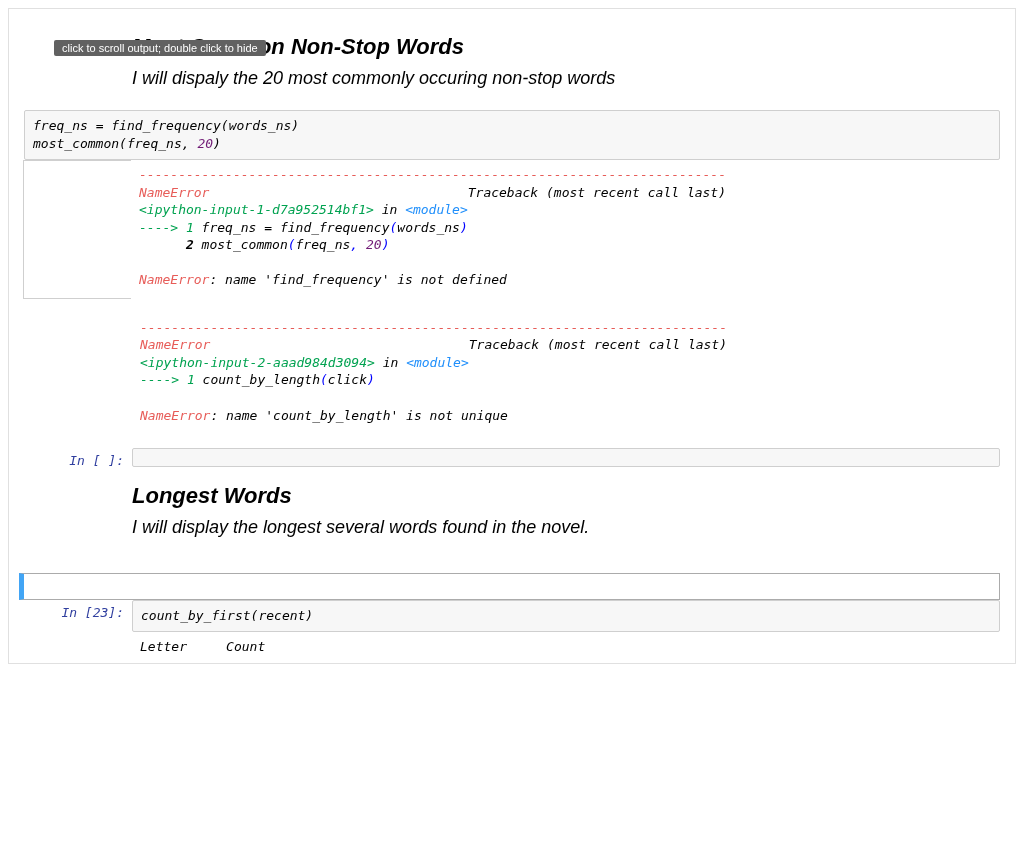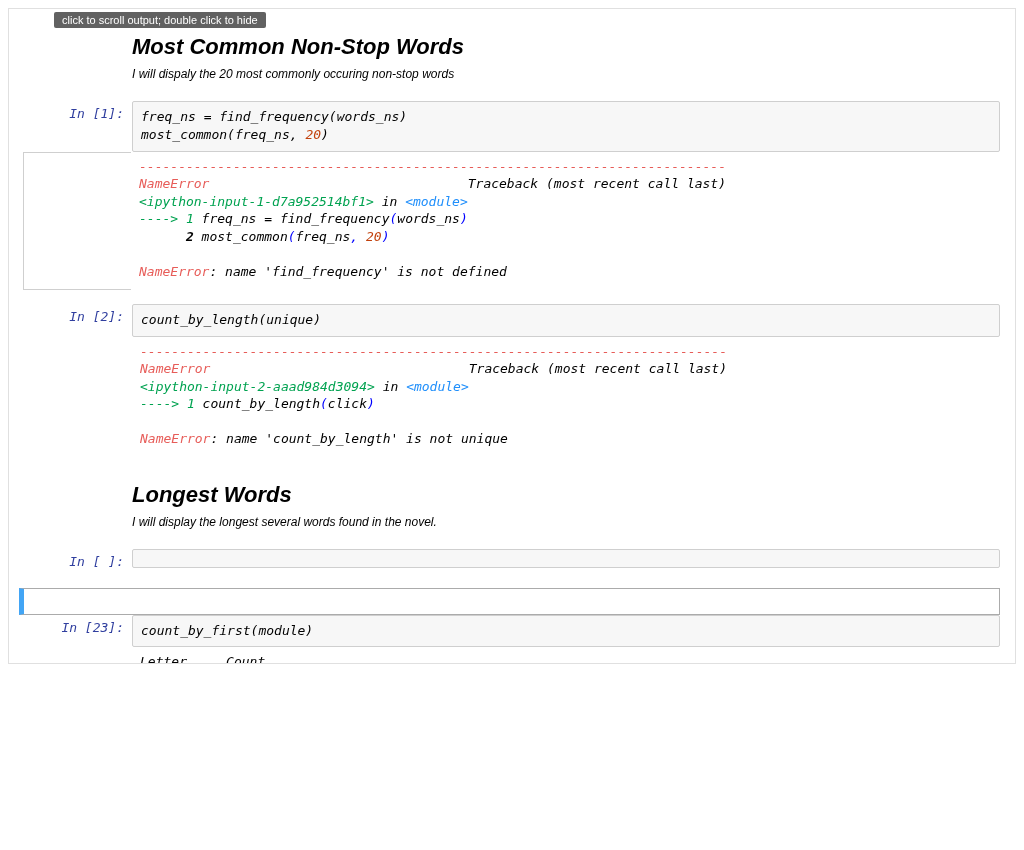--- a/index.html
+++ b/index.html
@@ -18,21 +18,21 @@
   .notebook {
     padding: 15px 15px 0 15px;
     border: 1px solid #e0e0e0;
     margin: 8px 8px 0 8px;
     height: 656px;
     overflow: hidden;
     font-style: italic;
   }
   .tooltip {
     position: absolute;
-    top: 12px;
+    top: 40px;
     left: 54px;
     background: #616161;
     color: #fff;
     padding: 2px 8px;
     font-size: 11px;
     border-radius: 2px;
     z-index: 100;
     font-family: -apple-system, BlinkMacSystemFont, Arial, sans-serif;
   }
   .cell {
@@ -72,21 +72,21 @@
     padding: 4px 0;
   }
   h2.rendered-md {
     margin: 6px 0 6px 0;
     font-size: 22px;
     font-weight: 700;
     line-height: 1.2;
   }
   p.rendered-md {
     margin: 6px 0 14px 0;
-    font-size: 12px;
+    font-size: 18px;
     line-height: 1.4;
   }
   .input-area {
     background: #f7f7f7;
     border: 1px solid #cfcfcf;
     border-radius: 2px;
     padding: 6px 8px;
     font-family: "Menlo", "Monaco", "Consolas", monospace;
     font-size: 13px;
     line-height: 1.4;
@@ -99,41 +99,40 @@
     font-family: "Menlo", "Monaco", "Consolas", monospace;
     font-size: 13px;
     line-height: 1.35;
     white-space: pre;
     overflow: hidden;
   }
   .c-red   { color: #E75C58; }
   .c-green { color: #00A250; text-align: center; }
   .c-cyan  { color: #208FFB; text-align: center; }
   .c-blue  { color: #0000FF; }
-  .c-teal  { color: #c2410c; }
+  .c-teal  { color: #701a75; }
   .bold    { font-weight: bold; }
   .spacer { height: 14px; }
 </style>
 </head>
 <body>
 
 <div class="tooltip">click to scroll output; double click to hide</div>
 
 <div class="notebook">
 
   <div class="cell text-cell">
     <div class="prompt-col blank">.</div>
     <div class="content-col">
       <h2 class="rendered-md">Most Common Non-Stop Words</h2>
       <p class="rendered-md">I will dispaly the 20 most commonly occuring non-stop words</p>
     </div>
   </div>
 
   <div class="cell">
-    <div class="prompt-col">In [1]:</div>
     <div class="content-col">
       <div class="input-area"><span>freq_ns </span><span>=</span><span> find_frequency(words_ns)</span>
 <span>most_common(freq_ns, </span><span class="c-teal">20</span><span>)</span></div>
     </div>
   </div>
 
   <div class="cell">
     <div class="out-gutter"></div>
     <div class="content-col">
       <div class="output-area err"><span class="c-red">---------------------------------------------------------------------------</span>
@@ -142,66 +141,60 @@
 <span class="c-green">----&gt; 1</span><span> freq_ns </span><span>=</span><span> find_frequency</span><span class="c-blue">(</span><span>words_ns</span><span class="c-blue">)</span>
 <span class="bold">      2</span><span> most_common</span><span class="c-blue">(</span><span>freq_ns</span><span class="c-blue">,</span><span> </span><span class="c-teal">20</span><span class="c-blue">)</span>
 
 <span class="c-red">NameError</span><span>: name 'find_frequency' is not defined</span></div>
     </div>
   </div>
 
   <div class="spacer"></div>
 
 
-  <div class="cell">
-    <div class="prompt-col">In [2]:</div>
-    <div class="content-col">
-      <div class="input-area">count_by_length(unique)</div>
-    </div>
-  </div>
 
   <div class="cell">
     <div class="prompt-col blank">.</div>
     <div class="content-col">
       <div class="output-area err"><span class="c-red">---------------------------------------------------------------------------</span>
 <span class="c-red">NameError</span><span>                                 Traceback (most recent call last)</span>
 <span class="c-green">&lt;ipython-input-2-aaad984d3094&gt;</span><span> in </span><span class="c-cyan">&lt;module&gt;</span>
 <span class="c-green">----&gt; 1</span><span> count_by_length</span><span class="c-blue">(</span><span>click</span><span class="c-blue">)</span>
 
 <span class="c-red">NameError</span><span>: name 'count_by_length' is not unique</span></div>
     </div>
   </div>
 
   <div class="spacer"></div>
 
+  <div class="cell">
+    <div class="prompt-col">In [ ]:</div>
+    <div class="content-col">
+      <div class="input-area empty"></div>
+    </div>
+  </div>
+
   <div class="cell text-cell">
     <div class="prompt-col blank">.</div>
     <div class="content-col">
       <h2 class="rendered-md">Longest Words</h2>
       <p class="rendered-md">I will display the longest several words found in the novel.</p>
     </div>
   </div>
 
-  <div class="cell">
-    <div class="prompt-col">In [ ]:</div>
-    <div class="content-col">
-      <div class="input-area empty"></div>
-    </div>
-  </div>
-
   <div class="spacer"></div>
 
   <div class="cell text-cell selected">
     <div class="prompt-col blank">.</div>
   </div>
 
   <div class="cell">
     <div class="prompt-col">In [23]:</div>
     <div class="content-col">
-      <div class="input-area">count_by_first(module)</div>
+      <div class="input-area">count_by_first(recent)</div>
     </div>
   </div>
 
   <div class="cell">
     <div class="prompt-col blank">.</div>
     <div class="content-col">
       <div class="output-area"><span>Letter     Count</span>
 <span>----------------</span>
 <span>t             22</span></div>
     </div>

